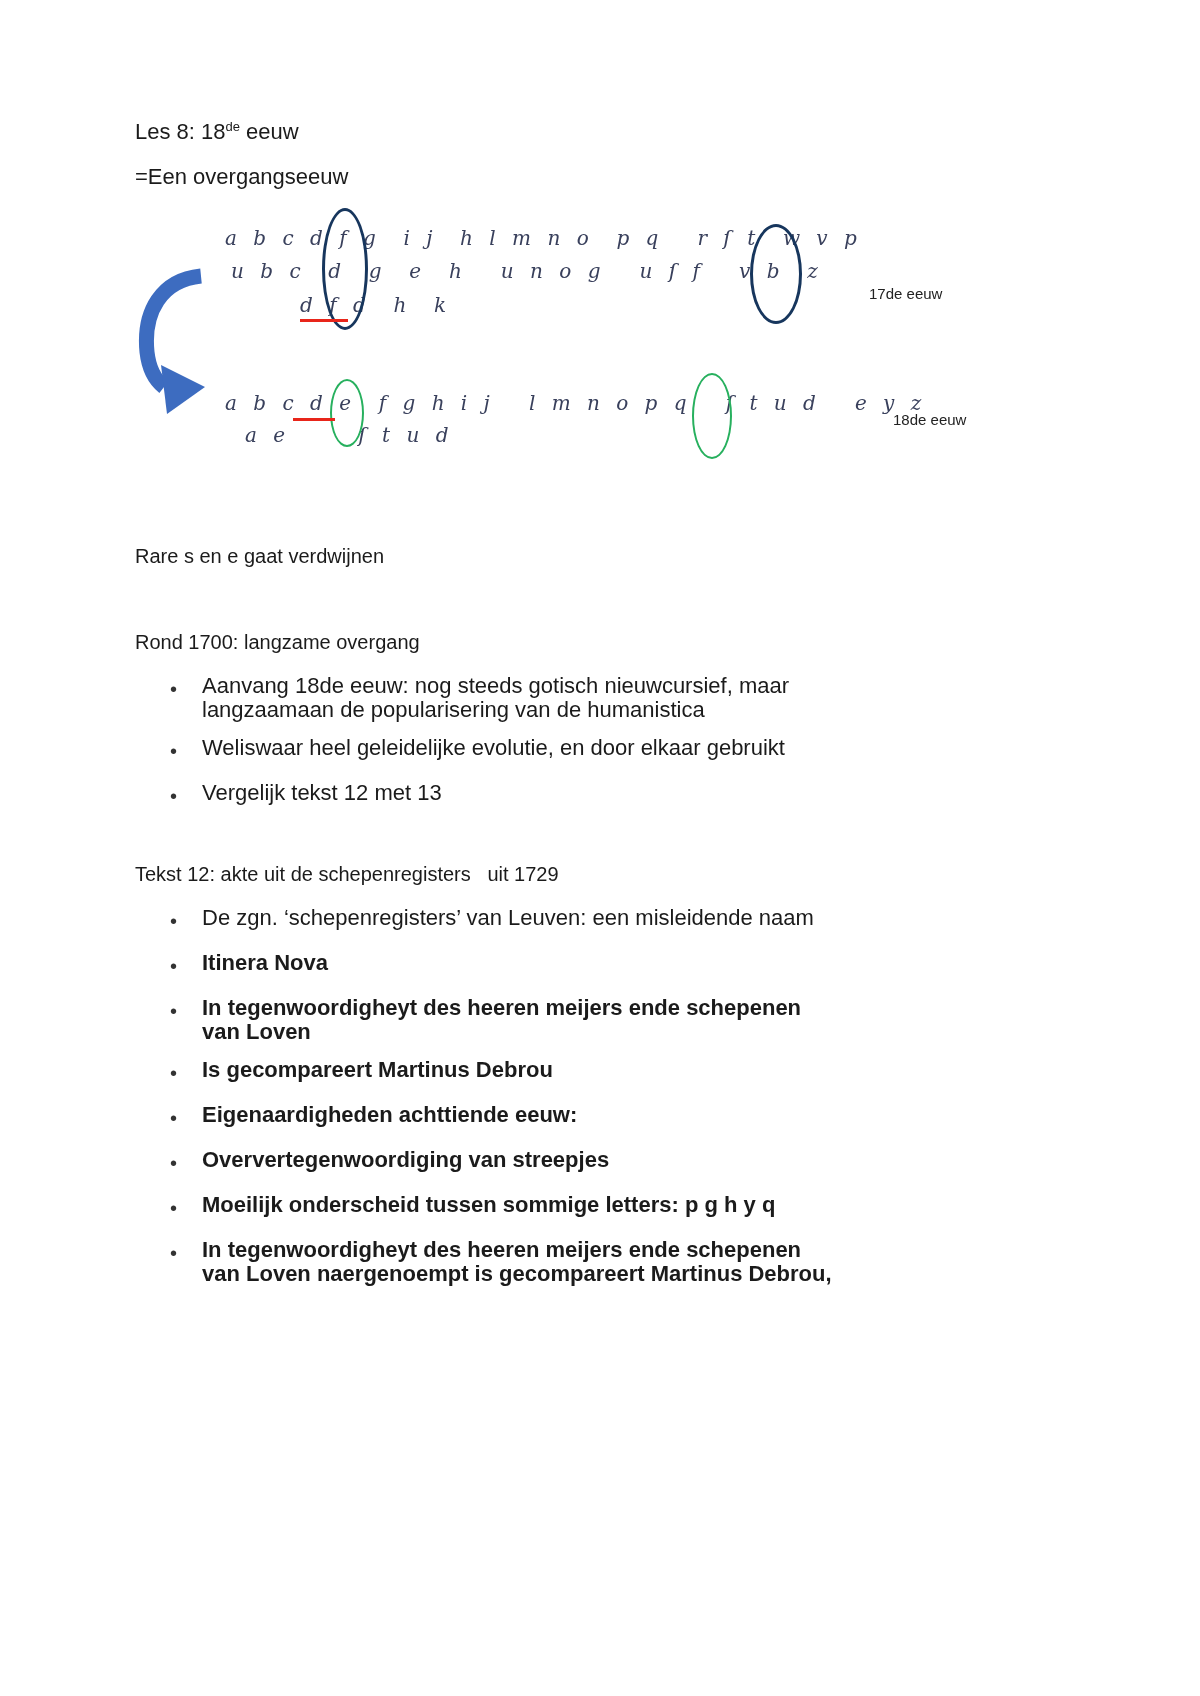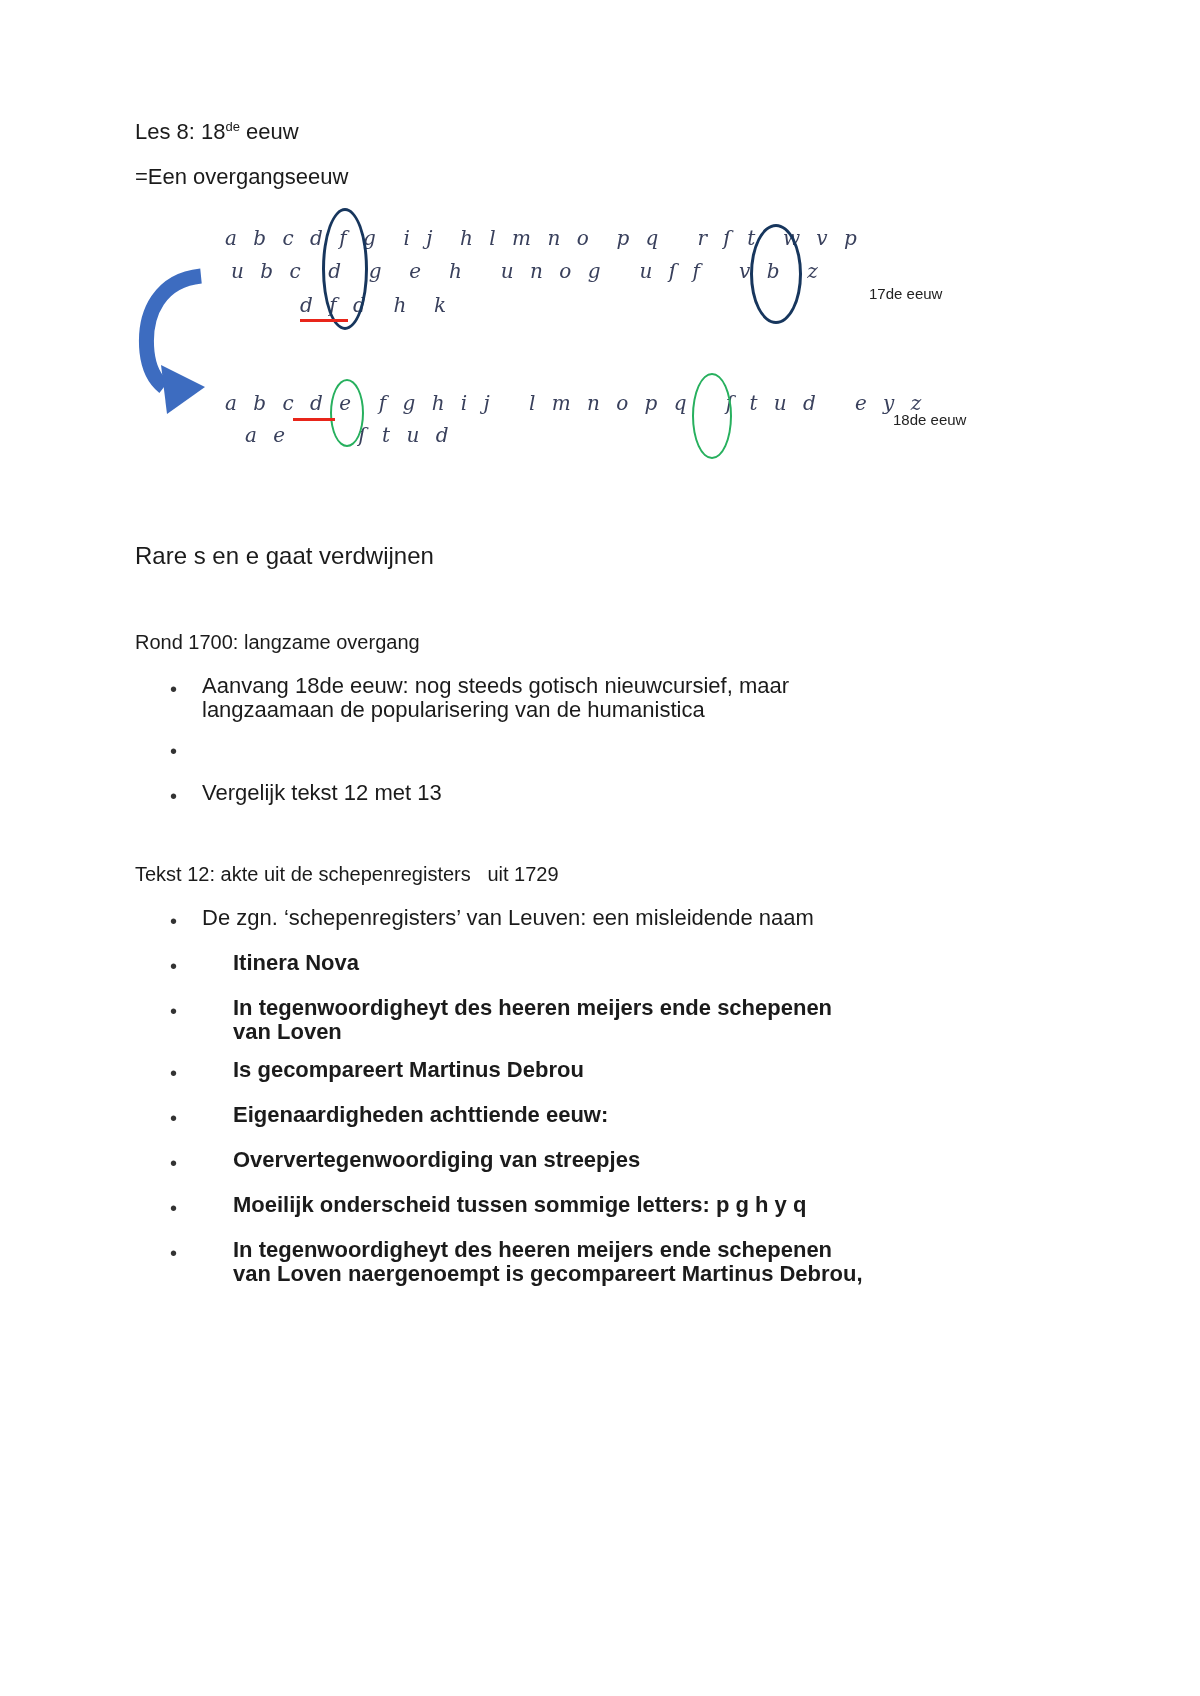--- a/index.html
+++ b/index.html
@@ -49,36 +49,36 @@
     border-radius:50%;
     pointer-events:none;
   }
   .ellipse.navy{border:3px solid var(--ellipse_navy);}
   .ellipse.green{border:2px solid var(--ellipse_green);}
   .red-underline{
     position:absolute;height:3px;
     background:var(--underline_red);
   }
   .arrow-wrap{position:absolute;left:2px;top:60px;width:72px;height:148px;}
-  .caption{font-size:24px;line-height:28px;margin:0 0 58px 0;white-space:pre-wrap;}
+  .caption{font-size:20px;line-height:28px;margin:0 0 58px 0;white-space:pre-wrap;}
   .section-heading{font-size:20px;line-height:28px;font-weight:400;margin:0 0 18px 0;white-space:pre-wrap;}
   .section-heading.gap-top{margin-top:48px;}
   .bullets{margin:0;}
   .bullet-row{display:flex;margin:0 0 14px 0;}
   .bullet-marker{
     flex:0 0 32px;
     margin-left:35px;
     font-size:20px;line-height:31px;color:#333;
   }
   .bullet-text{
     font-size:22px;line-height:24px;
     max-width:700px;
     white-space:pre-wrap;
   }
-  .bullet-text.bold{font-weight:700;margin-left:31px;}
+  .bullet-text.bold{font-weight:700;}
 </style>
 </head>
 <body>
 
 <div class="page">
 
   <p class="line title"><span>Les 8: 18</span><sup>de</sup><span> eeuw</span></p>
 
   <p class="line">=Een overgangseeuw</p>
 
@@ -116,20 +116,21 @@
   <p class="section-heading">Rond 1700: langzame overgang</p>
 
   <div class="bullets">
     <div class="bullet-row">
       <span class="bullet-marker">•</span>
       <span class="bullet-text">Aanvang 18de eeuw: nog steeds gotisch nieuwcursief, maar
 langzaamaan de popularisering van de humanistica</span>
     </div>
     <div class="bullet-row">
       <span class="bullet-marker">•</span>
+      <span class="bullet-text">Weliswaar heel geleidelijke evolutie, en door elkaar gebruikt</span>
     </div>
     <div class="bullet-row">
       <span class="bullet-marker">•</span>
       <span class="bullet-text">Vergelijk tekst 12 met 13</span>
     </div>
   </div>
 
   <p class="section-heading gap-top">Tekst 12: akte uit de schepenregisters   uit 1729</p>
 
   <div class="bullets">

